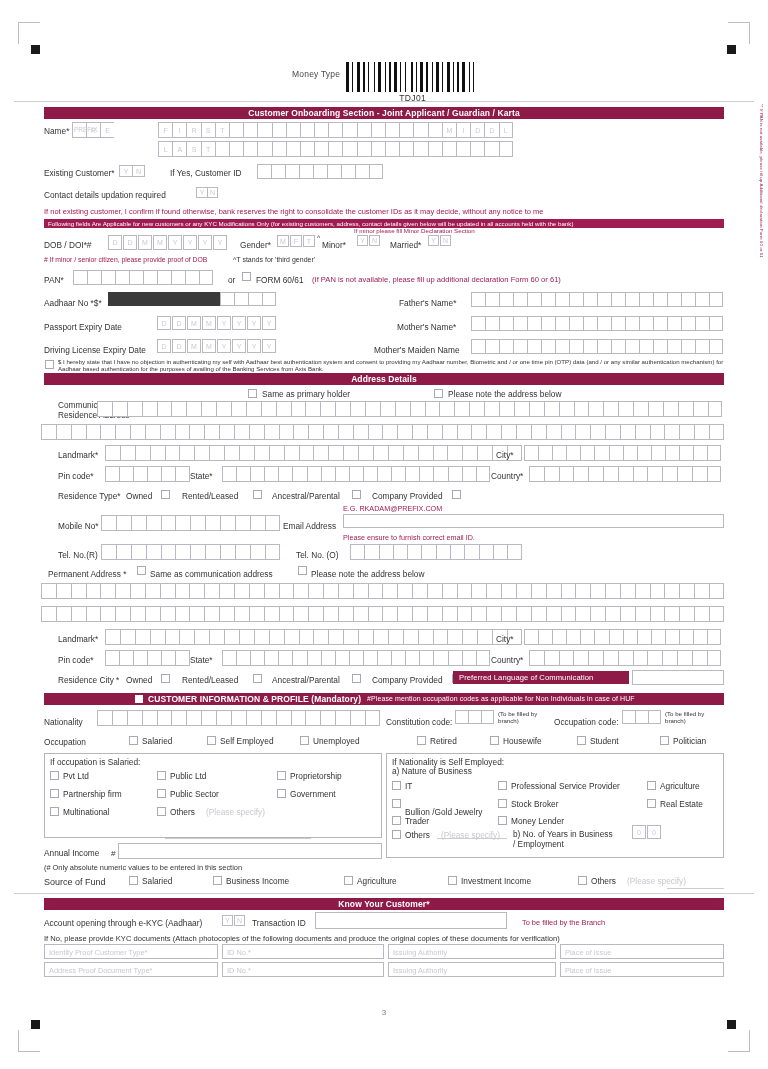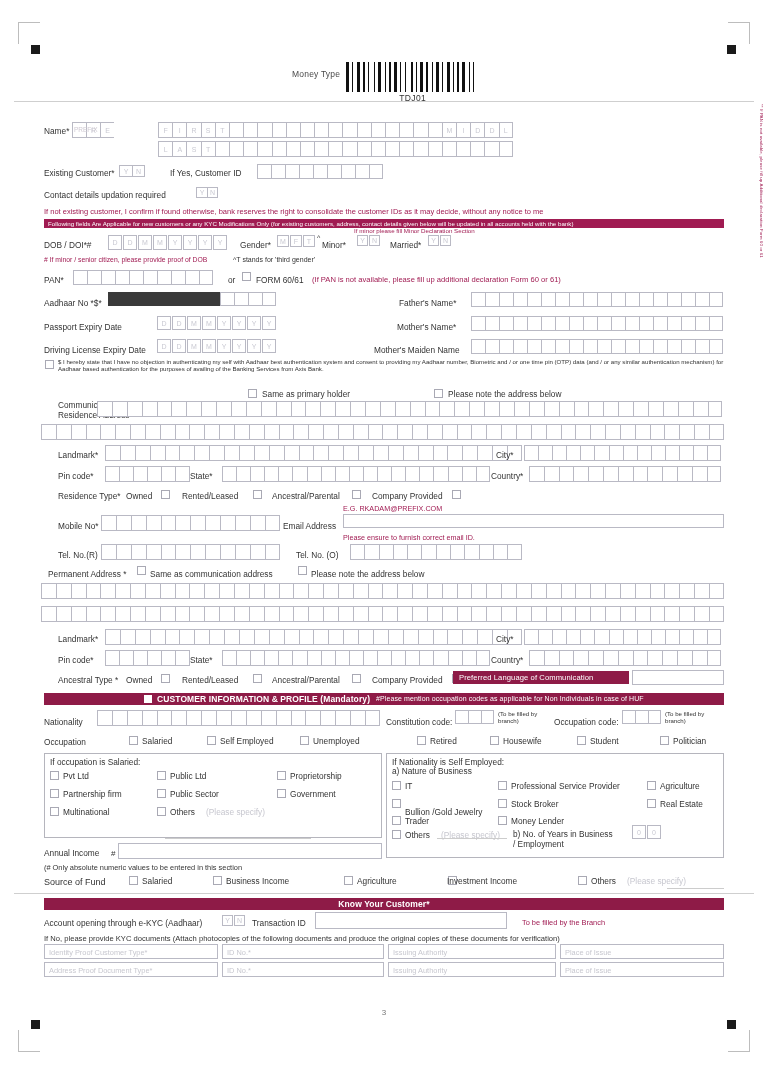--- a/index.html
+++ b/index.html
@@ -173,20 +173,21 @@
           <i style="width: 3px; background: rgb(255, 255, 255);"></i>
         </div>
       <div class="barcode-text">TDJ01</div>
     </div>
   </div>
 
   <div class="hr-top"></div>
 
   <div class="vert-note">** If PAN is not available, please fill up Additional declaration Form 60 or 61</div>
 
+  <div class="secbar" style="left:44px; top:107px; width:680px;">Customer Onboarding Section - Joint Applicant / Guardian / Karta</div>
 
   <div class="lbl b" style="left:44px; top:126px;">Name*</div>
   <div class="comb" id="prefix-comb" style="left: 72px; top: 122px; position: absolute;">
       <span style="width: 14px; height: 16px;"></span>
       <span style="width: 14px; height: 16px;">R</span>
       <span style="width: 14px; height: 16px;">E</span>
       <div style="position: absolute; left: 2px; top: 4px; font-size: 6.5px; color: rgb(207, 201, 210); pointer-events: none;">PREFIX</div>
     </div>
   <div class="comb" id="first-comb" style="left:158px; top:122px;">
       <span style="width: 14.2px; height: 16px;">F</span>
@@ -422,20 +423,21 @@
       <span style="width: 14px; height: 15px;"></span>
       <span style="width: 14px; height: 15px;"></span>
       <span style="width: 14px; height: 15px;"></span>
       <span style="width: 14px; height: 15px;"></span>
       <span style="width: 14px; height: 15px;"></span>
     </div>
 
   <div class="cbx" style="left:45px; top:360px;"></div>
   <div class="lbl xs" style="left:58px; top:358px; width:666px; white-space:normal;">$ I hereby state that I have no objection in authenticating my self with Aadhaar best authentication system and consent to providing my Aadhaar number, Biometric and / or one time pin (OTP) data (and / or any similar authentication mechanism) for Aadhaar based authentication for the purposes of availing of the Banking Services from Axis Bank.</div>
 
+  <div class="secbar" style="left:44px; top:373px; width:680px;">Address Details</div>
 
   <div class="cbx" style="left:248px; top:389px;"></div>
   <div class="lbl" style="left:262px; top:389px;">Same as primary holder</div>
   <div class="cbx" style="left:434px; top:389px;"></div>
   <div class="lbl" style="left:448px; top:389px;">Please note the address below</div>
 
   <div class="lbl b" style="left:58px; top:400px; width:86px; white-space:normal; line-height:10px;">Communication / Residence Address*</div>
   <div class="comb" id="comm-addr-1" style="left:97px; top:401px;">
       <span style="width: 14.9px; height: 16px;"></span>
       <span style="width: 14.9px; height: 16px;"></span>
@@ -882,35 +884,35 @@
       <span style="width: 14.8px; height: 16px;"></span>
       <span style="width: 14.8px; height: 16px;"></span>
       <span style="width: 14.8px; height: 16px;"></span>
       <span style="width: 14.8px; height: 16px;"></span>
       <span style="width: 14.8px; height: 16px;"></span>
       <span style="width: 14.8px; height: 16px;"></span>
       <span style="width: 14.8px; height: 16px;"></span>
       <span style="width: 14.8px; height: 16px;"></span>
     </div>
 
-  <div class="lbl b" style="left:58px; top:675px;">Ancestral Type *</div>
+  <div class="lbl b" style="left:58px; top:675px;">Residence City *</div>
   <div id="res-type-2">
       <div class="lbl" style="left: 126px; top: 675px;">Owned</div>
       <div class="cbx" style="left: 161px; top: 674px;"></div>
       <div class="lbl" style="left: 182px; top: 675px;">Rented/Leased</div>
       <div class="cbx" style="left: 253px; top: 674px;"></div>
       <div class="lbl" style="left: 272px; top: 675px;">Ancestral/Parental</div>
       <div class="cbx" style="left: 352px; top: 674px;"></div>
       <div class="lbl" style="left: 372px; top: 675px;">Company Provided</div>
       <div class="cbx" style="left: 452px; top: 674px;"></div>
     </div>
   <div class="secbar left" style="left:453px; top:671px; width:176px; font-weight:normal; font-size:7.6px; height:13px; line-height:13px;">Preferred Language of Communication</div>
   <div class="box" style="left:632px; top:670px; width:92px; height:15px;"></div>
 
-  <div class="secbar" style="left:44px; top:693px; width:680px; text-align:left; padding-left:16px;">
+  <div class="secbar" style="left:44px; top:693px; width:680px; text-align:left; padding-left:7px;">
     <div style="display:flex; align-items:center; height:12px;">
       <span style="display:inline-block; width:84px;"></span>
       <span style="display:inline-block; width:8px; height:8px; background:#fff;"></span>
       <span style="margin-left:5px;">CUSTOMER INFORMATION &amp; PROFILE (Mandatory)</span>
       <span style="margin-left:6px; font-weight:normal; font-size:7px;">#Please mention occupation codes as applicable for Non Individuals in case of HUF</span>
     </div>
   </div>
 
   <div class="lbl b" style="left:44px; top:717px;">Nationality</div>
   <div class="comb" id="nationality-comb" style="left:97px; top:710px;">
@@ -1030,21 +1032,21 @@
 
   <div class="lbl b" style="left:44px; top:877px; font-size:9px;">Source of Fund</div>
   <div id="source-group">
       <div class="cbx" style="left: 129px; top: 876px;"></div>
       <div class="lbl" style="left: 142px; top: 876px; font-size: 8.3px;">Salaried</div>
       <div class="cbx" style="left: 213px; top: 876px;"></div>
       <div class="lbl" style="left: 226px; top: 876px; font-size: 8.3px;">Business Income</div>
       <div class="cbx" style="left: 344px; top: 876px;"></div>
       <div class="lbl" style="left: 357px; top: 876px; font-size: 8.3px;">Agriculture</div>
       <div class="cbx" style="left: 448px; top: 876px;"></div>
-      <div class="lbl" style="left: 447px; top: 876px; font-size: 8.3px;">Investment Income</div>
+      <div class="lbl" style="left: 461px; top: 876px; font-size: 8.3px;">Investment Income</div>
       <div class="cbx" style="left: 578px; top: 876px;"></div>
       <div class="lbl" style="left: 591px; top: 876px; font-size: 8.3px;">Others</div>
       <div class="lbl ph" style="left: 627px; top: 876px;">(Please specify)</div>
     </div>
   <div class="uline" style="left:667px; top:888px; width:57px;"></div>
 
   <div class="secbar" style="left:44px; top:898px; width:680px;">Know Your Customer*</div>
 
   <div class="lbl" style="left:44px; top:918px;">Account opening through e-KYC (Aadhaar)</div>
   <div class="comb gap" id="ekyc-yn" style="left:222px; top:915px;">

